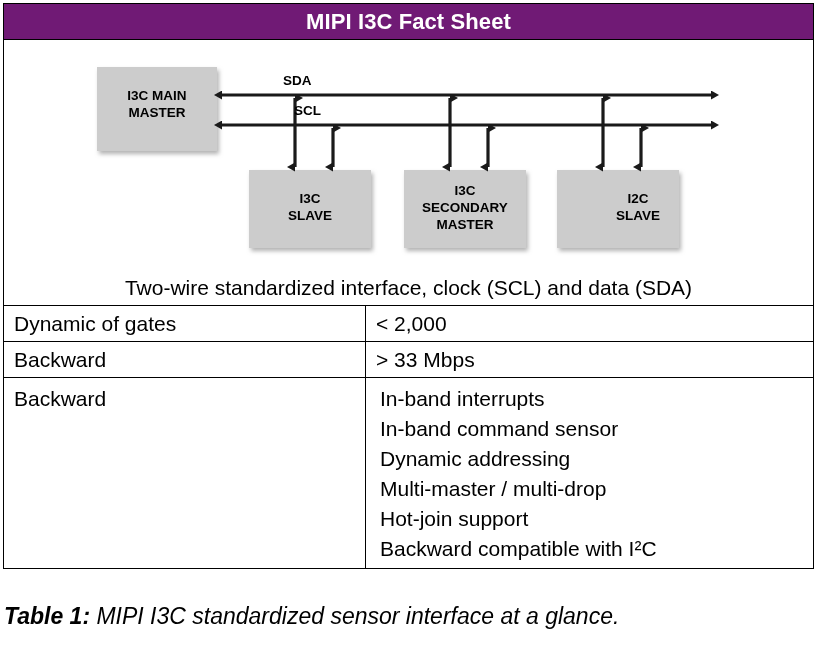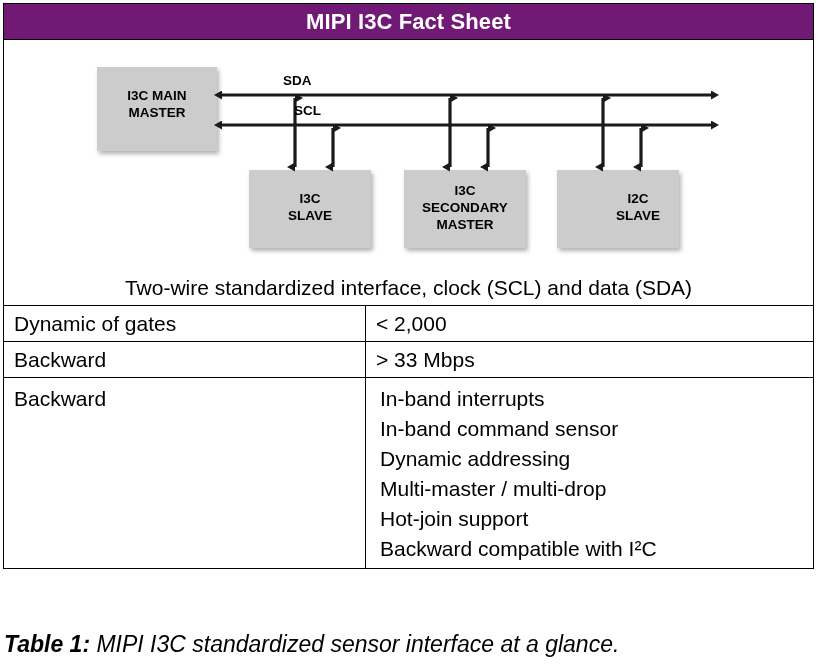--- a/index.html
+++ b/index.html
@@ -116,21 +116,21 @@
     font-size: 21px;
     line-height: 30px;
   }
   .feat-list div { white-space: nowrap; }
   .feat-blank { padding: 6px 0 0 10px; }
 
   
   .table-caption {
     position: absolute;
     left: 4px;
-    top: 628px;
+    top: 600px;
     width: 810px;
     font-size: 23px;
     font-style: italic;
     line-height: 32px;
     white-space: nowrap;
   }
   .table-caption b {
     font-weight: bold;
     font-style: italic;
   }

